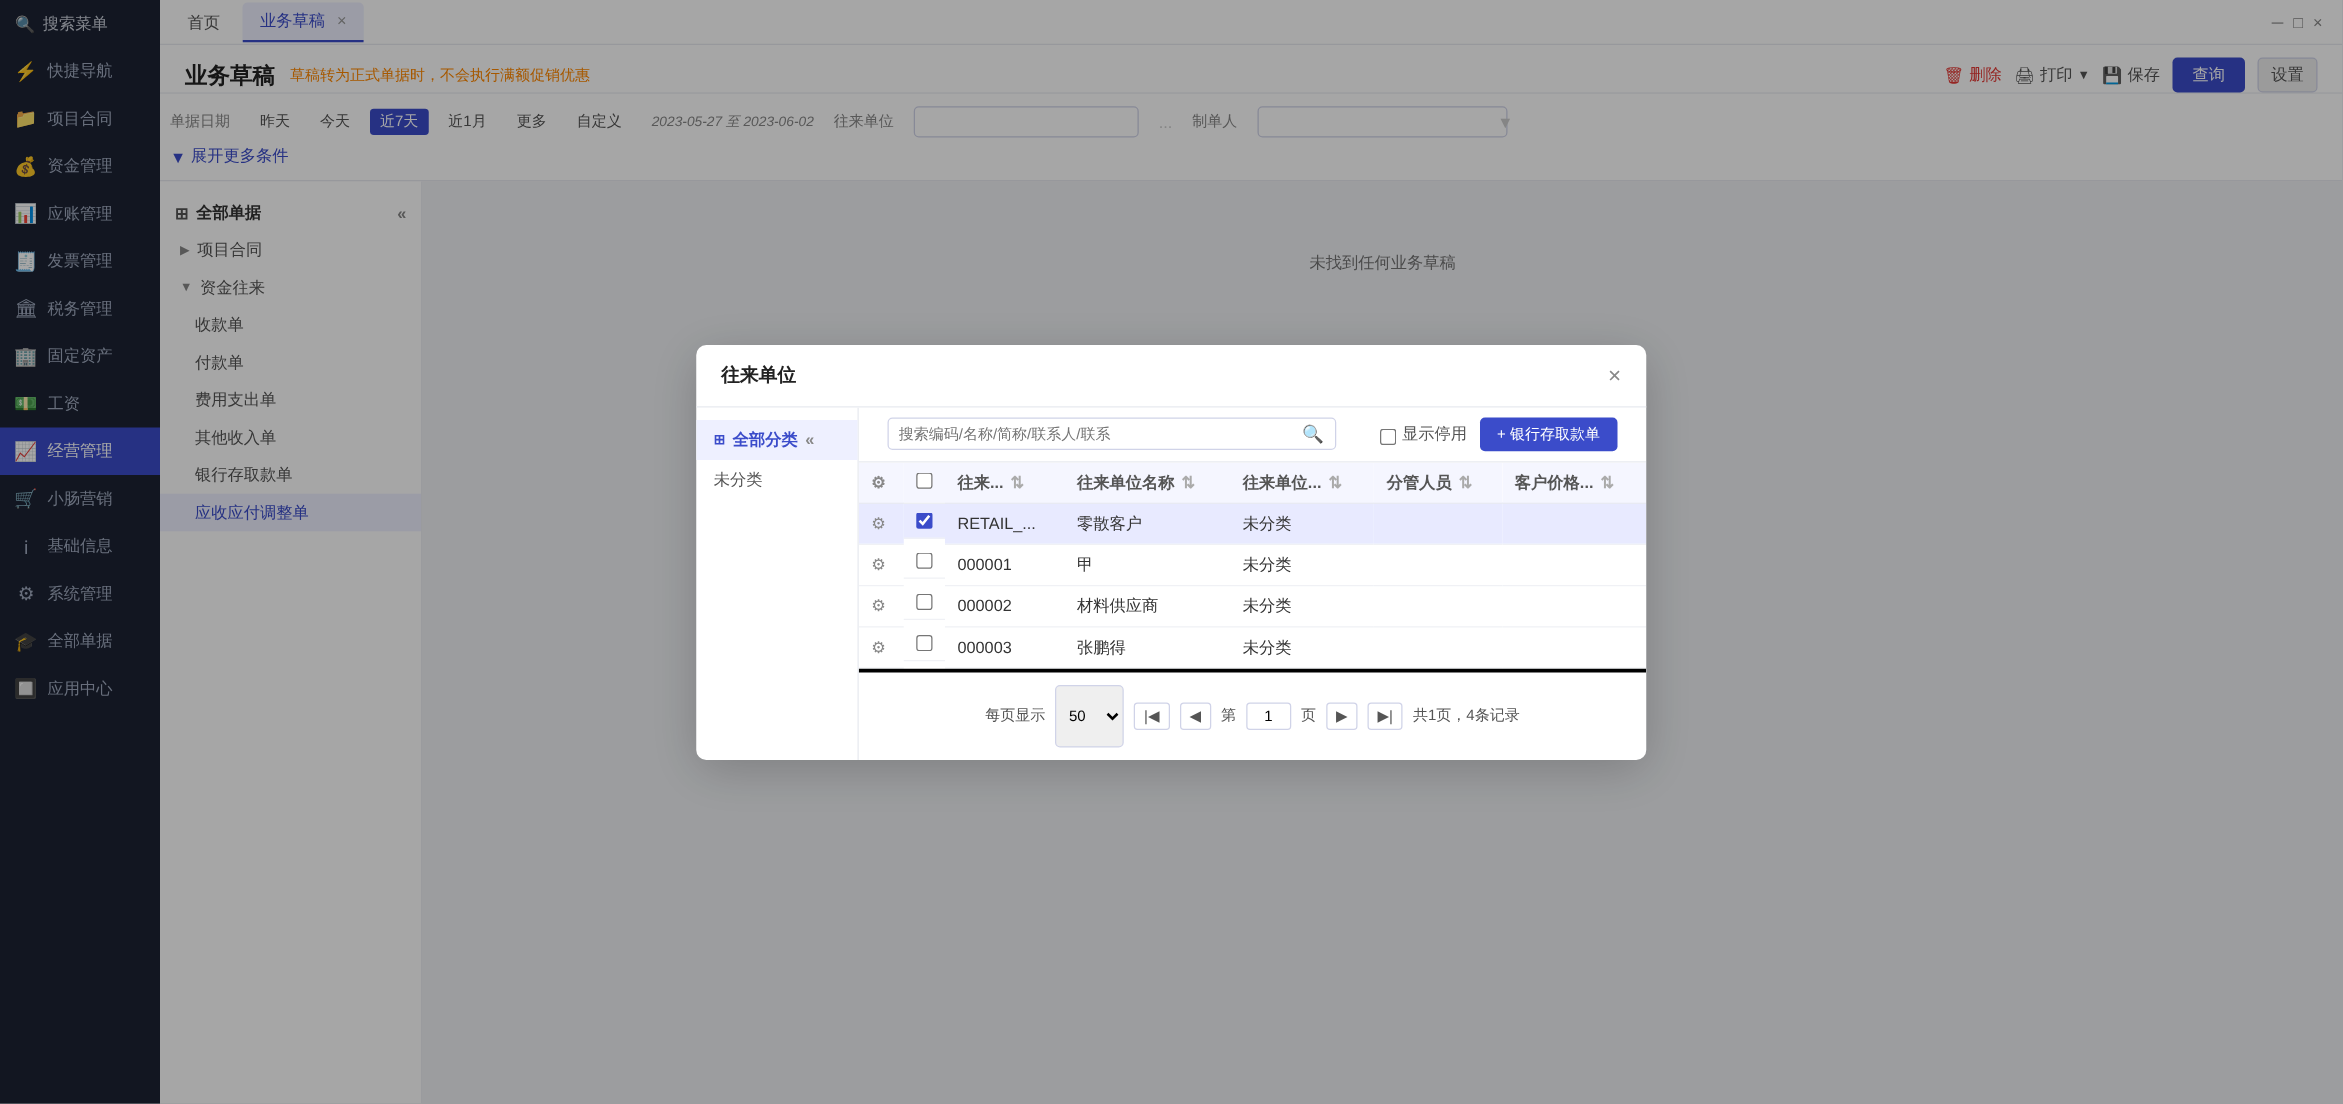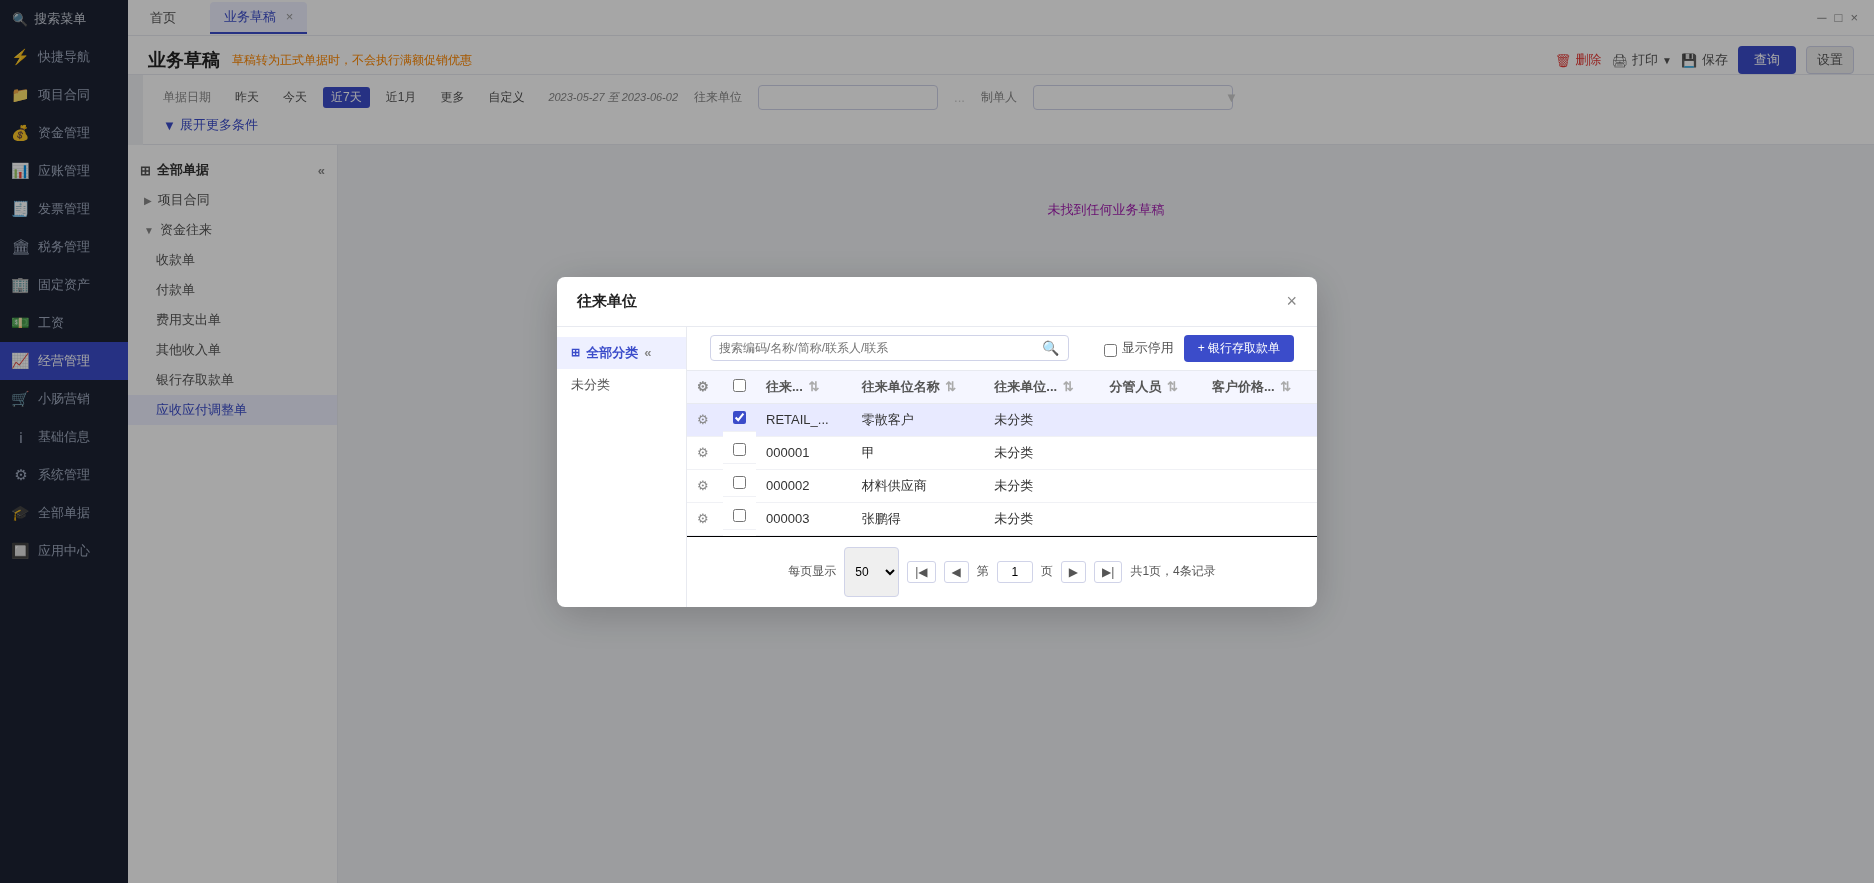--- a/index.html
+++ b/index.html
@@ -40,21 +40,21 @@
     }
 
     
     .tab-bar {
       background: #fff;
       border-bottom: 1px solid #e8eaf0;
       display: flex;
       align-items: center;
       height: 36px;
       padding: 0 8px;
-      gap: 20px;
+      gap: 4px;
     }
     .tab {
       padding: 6px 14px;
       border-radius: 4px 4px 0 0;
       cursor: pointer;
       color: #555;
       font-size: 13px;
     }
     .tab.active {
       background: #eef0ff;
@@ -77,23 +77,22 @@
     .header-actions { margin-left: auto; display: flex; gap: 10px; align-items: center; }
     .btn-delete { color: #e53935; cursor: pointer; display: flex; align-items: center; gap: 4px; }
     .btn-print { color: #555; cursor: pointer; display: flex; align-items: center; gap: 4px; }
     .btn-save { color: #555; cursor: pointer; display: flex; align-items: center; gap: 4px; }
     .btn-query { background: #3b4cca; color: #fff; border: none; border-radius: 4px; padding: 5px 16px; cursor: pointer; }
     .btn-settings { color: #555; cursor: pointer; border: 1px solid #d0d3e8; border-radius: 4px; padding: 4px 10px; }
 
     
     .filter-area {
       background: #fff;
-      padding: 10px 20px;
+      padding: 10px 8px;
       border-bottom: 1px solid #e8eaf0;
-      margin-left: 15px;
     }
     .filter-row { display: flex; align-items: center; gap: 16px; flex-wrap: wrap; }
     .filter-label { color: #888; font-size: 12px; white-space: nowrap; }
     .filter-date-tabs { display: flex; gap: 8px; align-items: center; }
     .date-tab { padding: 2px 8px; border-radius: 3px; cursor: pointer; color: #555; font-size: 12px; }
     .date-tab.active { background: #3b4cca; color: #fff; }
     .date-range { color: #888; font-size: 11px; font-style: italic; }
     .filter-input { border: 1px solid #d0d3e8; border-radius: 4px; padding: 4px 10px; width: 180px; color: #555; }
     .filter-expand { color: #3b4cca; cursor: pointer; font-size: 12px; display: flex; align-items: center; gap: 4px; text-align: center; margin-top: 6px; }
 
@@ -119,21 +118,21 @@
     .tree-child { padding-left: 28px; }
     .tree-arrow { font-size: 10px; color: #888; }
 
     
     .main-table-area {
       flex: 1;
       padding: 16px;
       overflow: auto;
       position: relative;
     }
-    .table-empty { color: #a21caf; font-size: 13px; text-align: center; padding: 40px; }
+    .table-empty { color: #737373; font-size: 13px; text-align: center; padding: 40px; }
 
     
     .overlay {
       position: fixed;
       top: 0; left: 0; right: 0; bottom: 0;
       background: rgba(0,0,0,0.35);
       z-index: 1000;
       display: flex;
       align-items: center;
       justify-content: center;
@@ -215,21 +214,21 @@
       border-bottom: 1px solid #f0f1f5;
       color: #333;
       white-space: nowrap;
     }
     .dialog-table tr.selected td { background: #e8eaff; }
     .col-check { width: 30px; }
     .col-settings { width: 36px; }
     .sort-icon { color: #aaa; margin-left: 2px; }
     
     .dialog-footer {
-      border-top: 1px solid #000000;
+      border-top: 3px solid #000000;
       padding: 10px 16px;
     }
     .pagination-row {
       display: flex; align-items: center; gap: 8px; justify-content: center;
     }
     .page-size-label { color: #555; font-size: 12px; }
     .page-size-select { border: 1px solid #d0d3e8; border-radius: 4px; padding: 16px 6px; font-size: 12px; }
     .page-btn { border: 1px solid #d0d3e8; border-radius: 3px; padding: 3px 7px; cursor: pointer; color: #555; background: #fff; font-size: 12px; }
     .page-btn:disabled { color: #ccc; cursor: not-allowed; }
     .page-input { border: 1px solid #d0d3e8; border-radius: 3px; padding: 3px 6px; width: 36px; text-align: center; font-size: 12px; }

